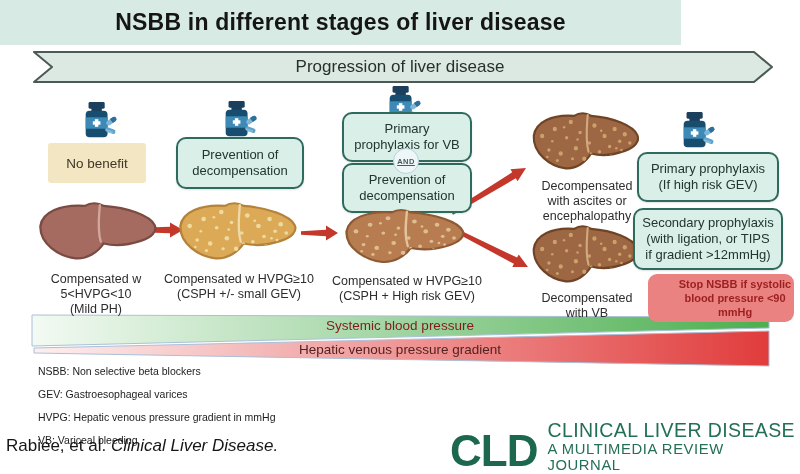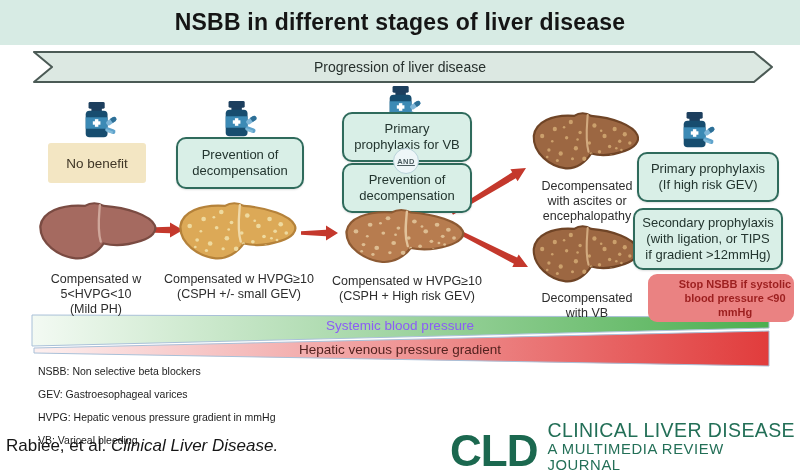--- a/index.html
+++ b/index.html
@@ -5,28 +5,28 @@
   html,body{margin:0;padding:0;background:#ffffff;}
   #canvas{
     position:relative;width:800px;height:474px;background:#ffffff;
     font-family:"Liberation Sans",sans-serif;overflow:hidden;
   }
   .abs{position:absolute;}
   .pre{white-space:pre-line;}
   .center{text-align:center;}
   
   .title-bar{
-    left:0;top:0;width:800px;height:45px;background:#d7ebe4;
+    left:0;top:0;width:681px;height:45px;background:#d7ebe4;
     display:flex;align-items:center;justify-content:center;
   }
   .title-text{font-size:23px;font-weight:bold;color:#151515;letter-spacing:.2px;}
   
   .banner-label{
     left:0;top:50px;width:800px;height:33px;display:flex;align-items:center;justify-content:center;
-    font-size:14px;color:#27302d;font-weight:500;
+    font-size:17px;color:#27302d;font-weight:500;
   }
   
   .mint-box{
     background:#d9efe7;border:2px solid #2f6b5c;border-radius:10px;
     display:flex;align-items:center;justify-content:center;
     font-size:13px;font-weight:500;color:#23352f;line-height:1.22;
     box-shadow:0 1px 2px rgba(0,0,0,.12);
   }
   .tan-box{
     background:#f3e6c3;border-radius:3px;display:flex;align-items:center;justify-content:center;
@@ -40,21 +40,21 @@
     width:24px;height:24px;border-radius:50%;background:#eef6f8;border:1.5px solid #b9d3da;
     display:flex;align-items:center;justify-content:center;
     font-size:7.5px;font-weight:bold;color:#4a5a5e;letter-spacing:.5px;z-index:6;
   }
   .stage-label{
     font-size:12.5px;font-weight:500;color:#2d2d2d;line-height:1.18;
   }
   
   .bar-label-green{
     left:0;top:318px;width:800px;text-align:center;
-    font-size:13.5px;font-weight:500;color:#8b5cf6;
+    font-size:13.5px;font-weight:500;color:#7f1d1d;
   }
   .bar-label-red{
     left:0;top:342px;width:800px;text-align:center;
     font-size:13.5px;font-weight:500;color:#53221f;
   }
   
   .legend{
     left:38px;top:354px;width:420px;font-size:10.5px;color:#1c1c1c;line-height:11.6px;
   }
   

